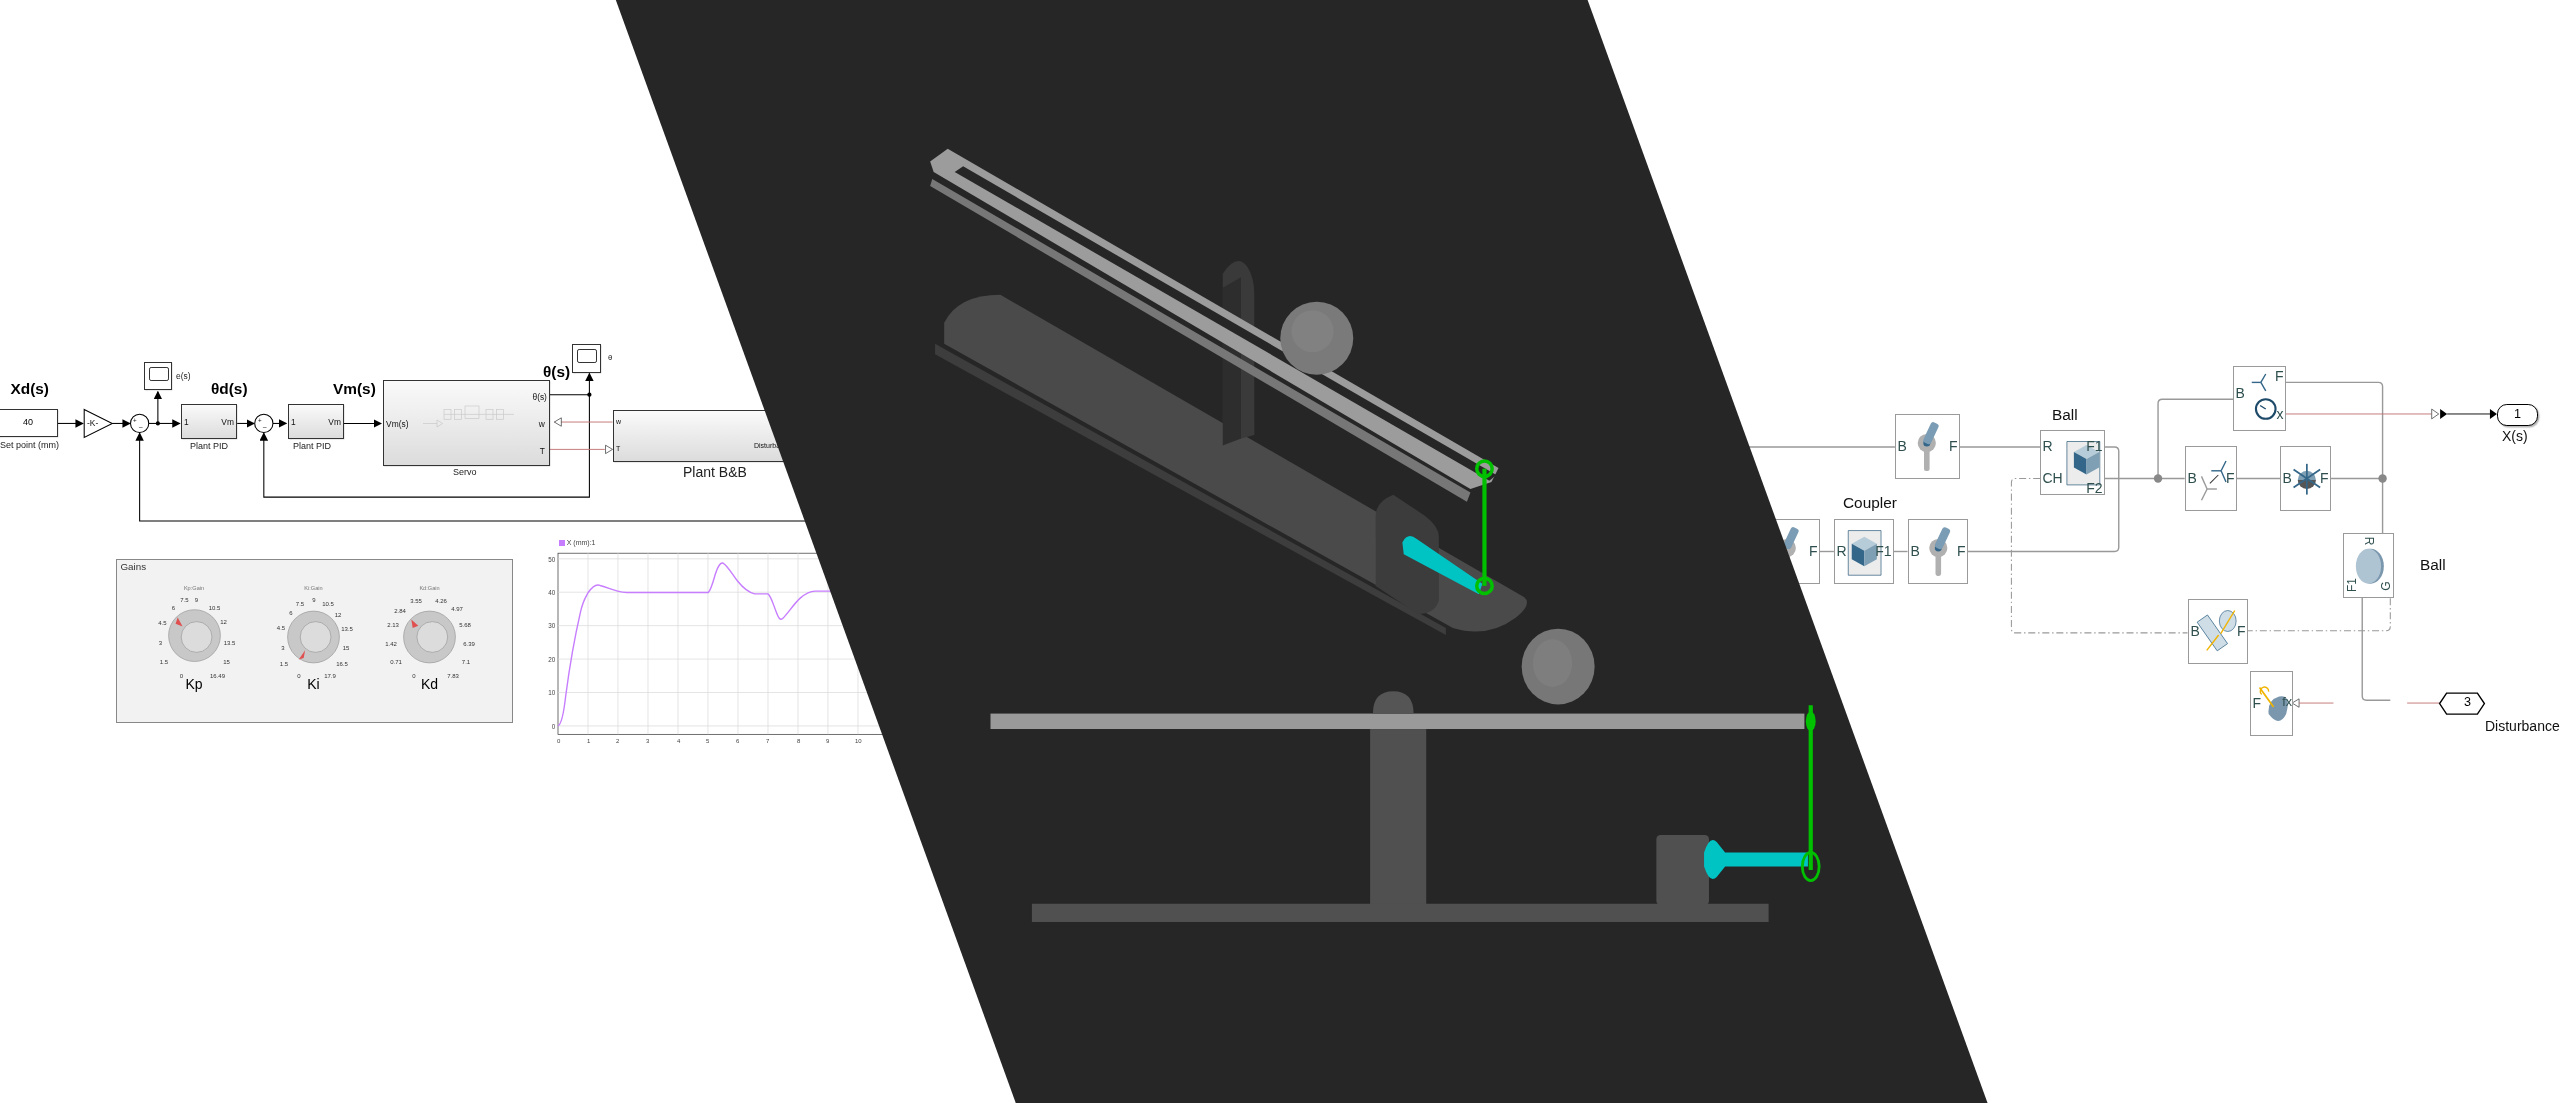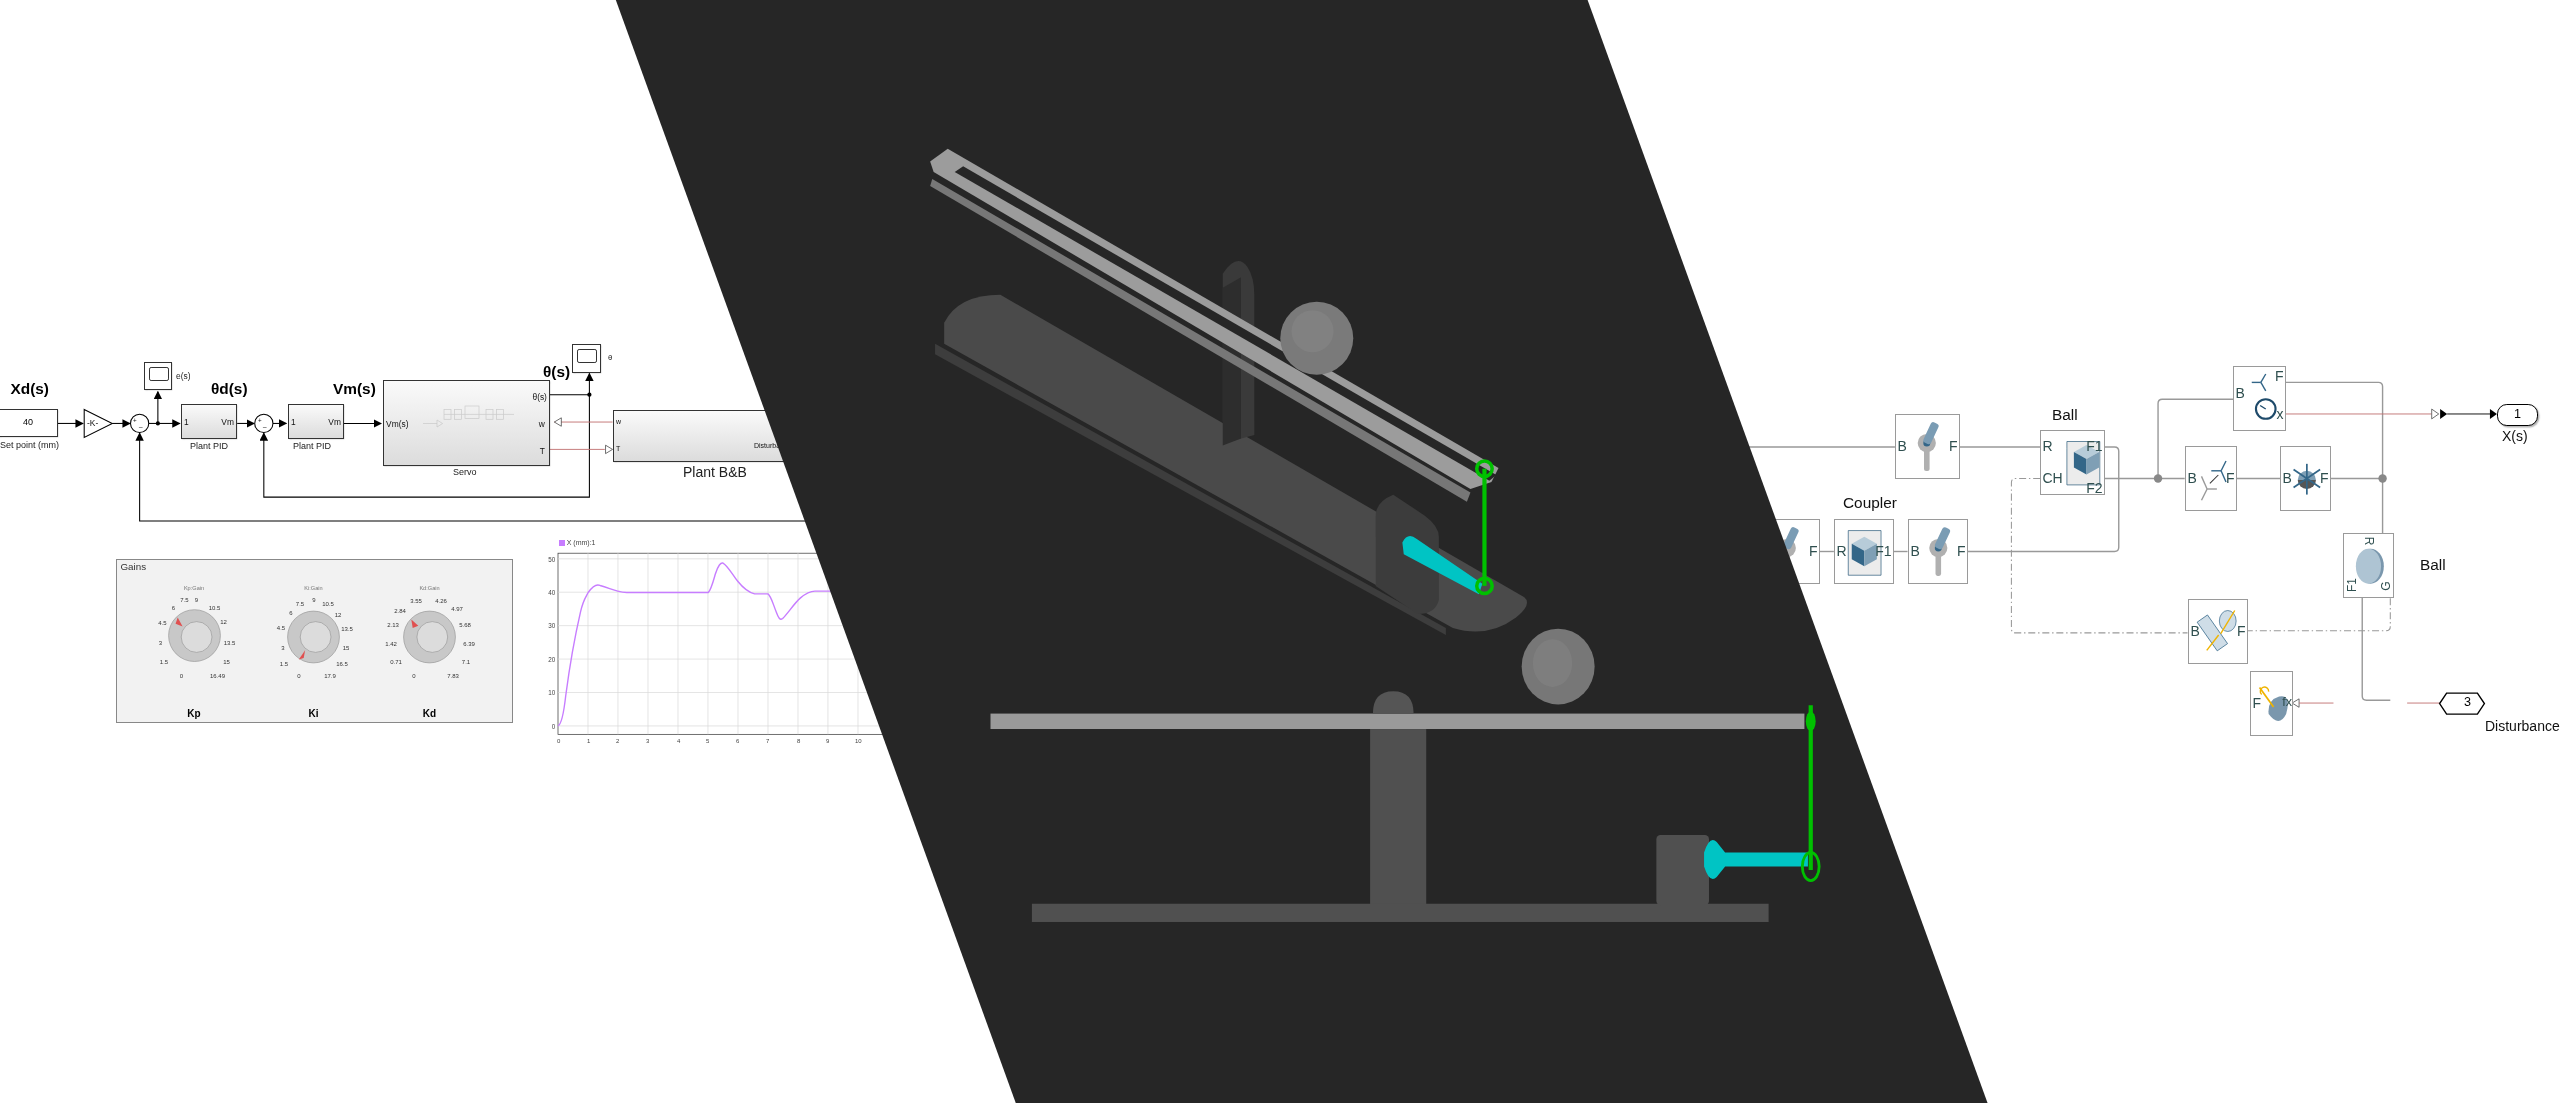--- a/index.html
+++ b/index.html
@@ -6,21 +6,21 @@
   body{width:2576px;height:1103px;position:relative;overflow:hidden;font-family:"Liberation Sans",sans-serif;color:#000;}
   svg{position:absolute;overflow:visible;}
   .blk{position:absolute;border:1.4px solid #333;background:linear-gradient(#fafafa,#dcdcdc);box-shadow:1.4px 1.4px 1.4px rgba(0,0,0,.35);box-sizing:border-box;}
   .lbl{position:absolute;font-size:9px;color:#222;white-space:nowrap;}
   .sig{position:absolute;font-weight:bold;font-size:15.4px;white-space:nowrap;}
   .port{position:absolute;font-size:8.4px;color:#111;}
   .gains{position:absolute;left:116px;top:559px;width:397px;height:164px;background:#f2f2f2;border:0.7px solid #888;box-sizing:border-box;}
   .gains-title{position:absolute;left:3.5px;top:1.4px;font-size:9.8px;color:#333;}
   .knob{position:absolute;width:119px;height:126px;}
   .knob-title{position:absolute;top:24.6px;left:0;width:100%;text-align:center;font-size:5.6px;color:#777;}
-  .knob-name{position:absolute;top:148px;width:100%;text-align:center;font-size:10px;font-weight:bold;}
+  .knob-name{position:absolute;top:116px;width:100%;text-align:center;font-size:14px;font-weight:normal;}
   .tick{position:absolute;font-size:6px;color:#333;transform:translate(-50%,-50%);}
   .chart-legend{position:absolute;left:559px;top:539px;font-size:7px;color:#444;}
   .chart-legend .sw{display:inline-block;width:5.6px;height:5.6px;background:#c77dff;margin-right:2.1px;vertical-align:middle;}
   .axl{position:absolute;font-size:6px;color:#444;}
   .dark{position:absolute;left:0;top:0;width:2576px;height:1103px;pointer-events:none;}
   .sblk{position:absolute;border:1.4px solid #9a9a9a;background:#fff;box-sizing:border-box;}
   .sport{position:absolute;font-size:14px;color:#2f4f4f;}
   .stitle{position:absolute;font-size:15.4px;color:#111;white-space:nowrap;}
 </style>
 </head>

